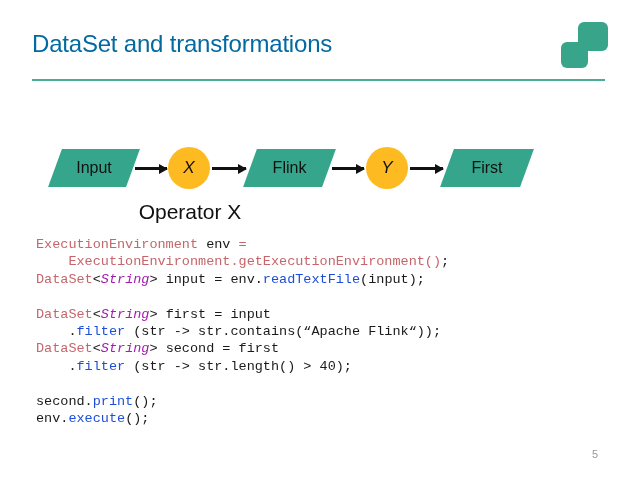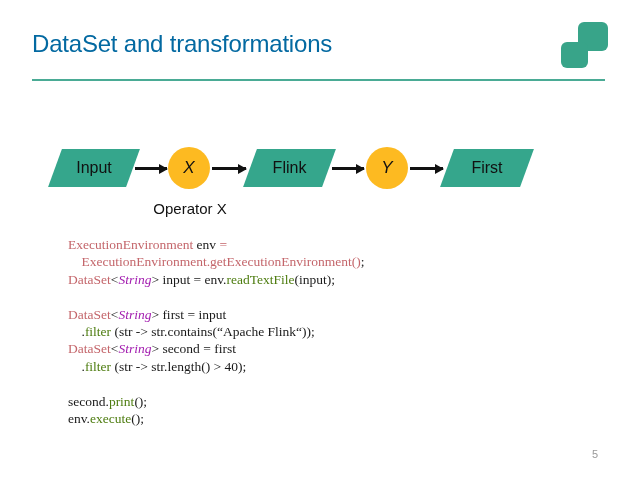--- a/index.html
+++ b/index.html
@@ -116,41 +116,40 @@
     right: -1px;
     top: -3.5px;
     width: 0;
     height: 0;
     border-top: 5px solid transparent;
     border-bottom: 5px solid transparent;
     border-left: 9px solid #111111;
   }
   .op-label {
     position: absolute;
-    font-size: 15px;
+    font-size: 21px;
     color: #111111;
     white-space: nowrap;
     text-align: center;
   }
 
   
   .code {
     position: absolute;
     left: 36px;
     top: 236px;
-    font-family: Liberation Serif, serif;
+    font-family: Liberation Mono, monospace;
     font-size: 13.5px;
     line-height: 17.4px;
     color: #222222;
     white-space: pre;
-    margin-left: 32px;
   }
   .code .ln { display: block; min-height: 17.4px; }
   .tok-type { color: #c4666b; }
-  .tok-call { color: #4d7c0f; }
+  .tok-call { color: #1d4ed8; }
   .tok-gen  { color: #a21caf; font-style: italic; }
   .tok-plain{ color: #1a1a1a; }
 
   
   .page-num {
     position: absolute;
     left: 592px;
     top: 448px;
     font-size: 11px;
     color: #999999;

